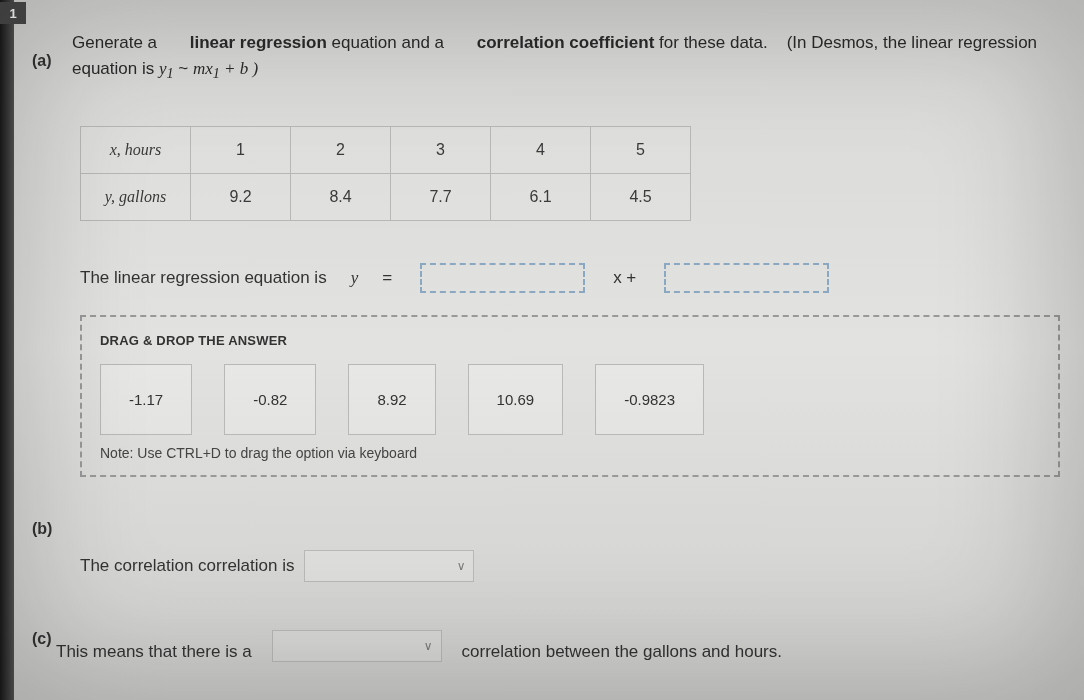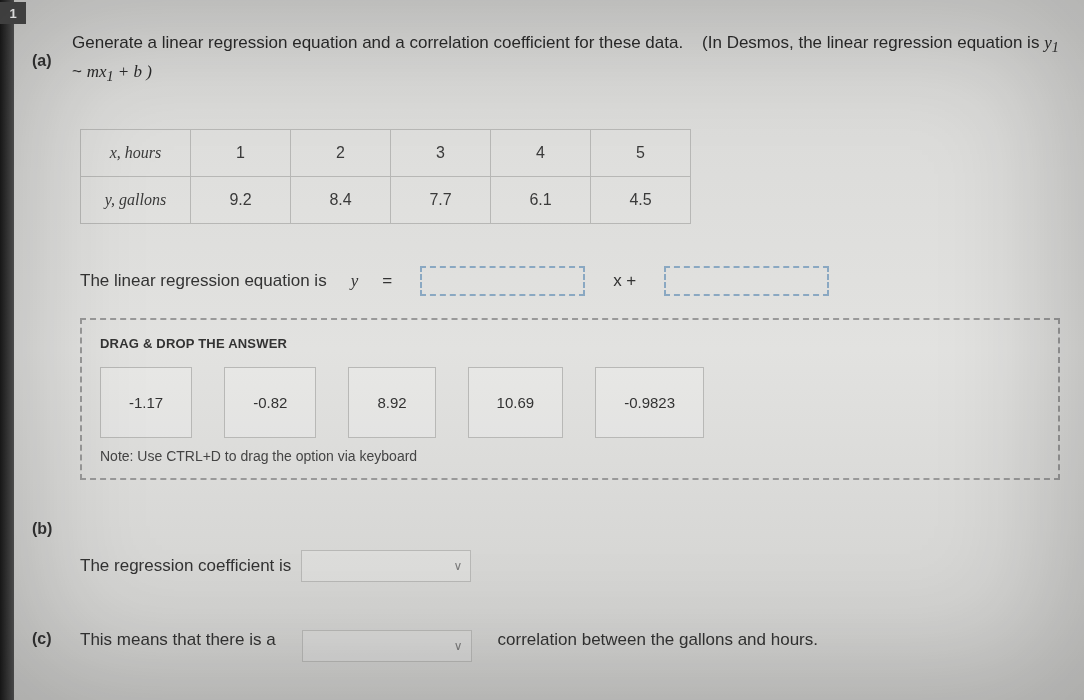--- a/index.html
+++ b/index.html
@@ -31,21 +31,21 @@
   position: absolute;
   left: 32px; top: 30px; right: 10px;
 }
 .problem-text {
   font-size: 17px;
   line-height: 1.55;
   color: #2b2b2b;
   padding-left: 40px;
   padding-right: 10px;
 }
-.problem-text b { font-weight: 400; }
+.problem-text b { font-weight: 700; margin-left: 28px; }
 .part-label {
   position: absolute;
   left: 0;
   font-weight: 700;
   font-size: 16px;
 }
 .ital { font-style: italic; font-family: Georgia, 'Times New Roman', serif; }
 .data-table {
   margin: 40px 0 0 48px;
   border-collapse: collapse;
@@ -108,21 +108,21 @@
   background: rgba(255,255,255,0.15);
   cursor: pointer;
 }
 .chev {
   font-size: 12px; color: #7a7a7a;
 }
 .part-c {
   position: absolute; left: 32px; top: 630px;
   display: flex; align-items: center;
 }
-.part-c-text { margin-left: 48px; font-size: 17px; display: flex; align-items: flex-start; gap: 26px; }
+.part-c-text { margin-left: 24px; font-size: 17px; display: flex; align-items: flex-end; gap: 20px; }
 .vignette {
   pointer-events: none;
   position: absolute; inset: 0;
   box-shadow: inset 0 0 120px 30px rgba(0,0,0,0.18);
 }
 </style>
 </head>
 <body>
 
 <div class="left-dark"></div>
@@ -173,21 +173,21 @@
       <div class="opt">10.69</div>
       <div class="opt">-0.9823</div>
     </div>
     <div class="dd-note">Note: Use CTRL+D to drag the option via keyboard</div>
   </div>
 </div>
 
 <div class="part-b">
   <span class="part-label">(b)</span>
   <div class="cc-line">
-    <span>The regression coefficient is</span>
+    <span>The correlation correlation is</span>
     <div class="select-box">
       <span class="chev">∨</span>
     </div>
   </div>
 </div>
 
 <div class="part-c">
   <span class="part-label">(c)</span>
   <div class="part-c-text">
     <span>This means that there is a</span>

